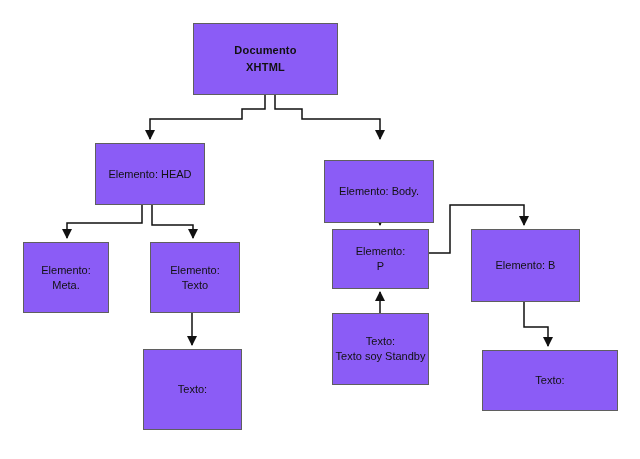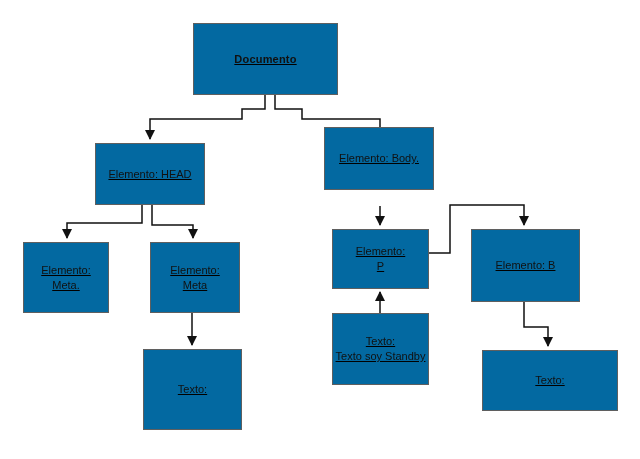--- a/index.html
+++ b/index.html
@@ -20,25 +20,24 @@
     left: 0;
     top: 0;
     width: 640px;
     height: 459px;
     pointer-events: none;
   }
   .node {
     position: absolute;
     box-sizing: border-box;
     border: 1.5px solid #5f5f5f;
-    background: #0369a1;
+    background: #8b5cf6;
     display: flex;
     align-items: center;
     justify-content: flex-start;
-    text-decoration: underline;
   }
   .label {
     text-align: center;
     font-size: 11px;
     line-height: 15px;
     color: #111111;
     width: 100%;
   }
   .label span { display: block; }
   .bold .label {
@@ -65,46 +64,47 @@
     <path d="M192,313 V345" marker-end="url(#arrow)"></path>
     <path d="M380,206 V225" marker-end="url(#arrow)"></path>
     <path d="M380,313 V292" marker-end="url(#arrow)"></path>
     <path d="M429,253 H450 V205 H524 V225" marker-end="url(#arrow)"></path>
     <path d="M524,302 V327 H548 V346" marker-end="url(#arrow)"></path>
   </svg>
 
   <div class="node bold" style="left:193px; top:23px; width:145px; height:72px">
     <div class="label">
       <span>Documento</span>
+      <span>XHTML</span>
     </div>
   </div>
 
   <div class="node" style="left:95px; top:143px; width:110px; height:62px">
     <div class="label">
       <span>Elemento: HEAD</span>
     </div>
   </div>
 
-  <div class="node" style="left:324px; top:127px; width:110px; height:63px">
+  <div class="node" style="left:324px; top:160px; width:110px; height:63px">
     <div class="label">
       <span>Elemento: Body.</span>
     </div>
   </div>
 
   <div class="node" style="left:23px; top:242px; width:86px; height:71px">
     <div class="label">
       <span>Elemento:</span>
       <span>Meta.</span>
     </div>
   </div>
 
   <div class="node" style="left:150px; top:242px; width:90px; height:71px">
     <div class="label">
       <span>Elemento:</span>
-      <span>Meta</span>
+      <span>Texto</span>
     </div>
   </div>
 
   <div class="node" style="left:143px; top:349px; width:99px; height:81px">
     <div class="label">
       <span>Texto:</span>
     </div>
   </div>
 
   <div class="node" style="left:332px; top:229px; width:97px; height:60px">

